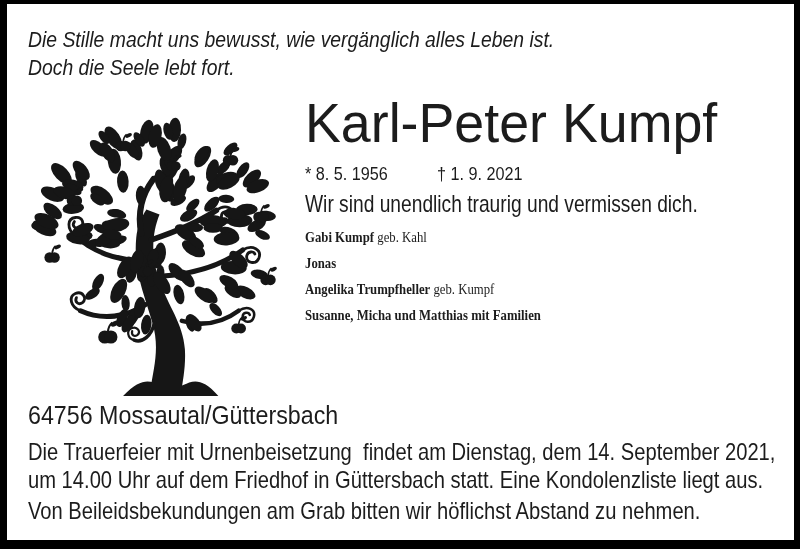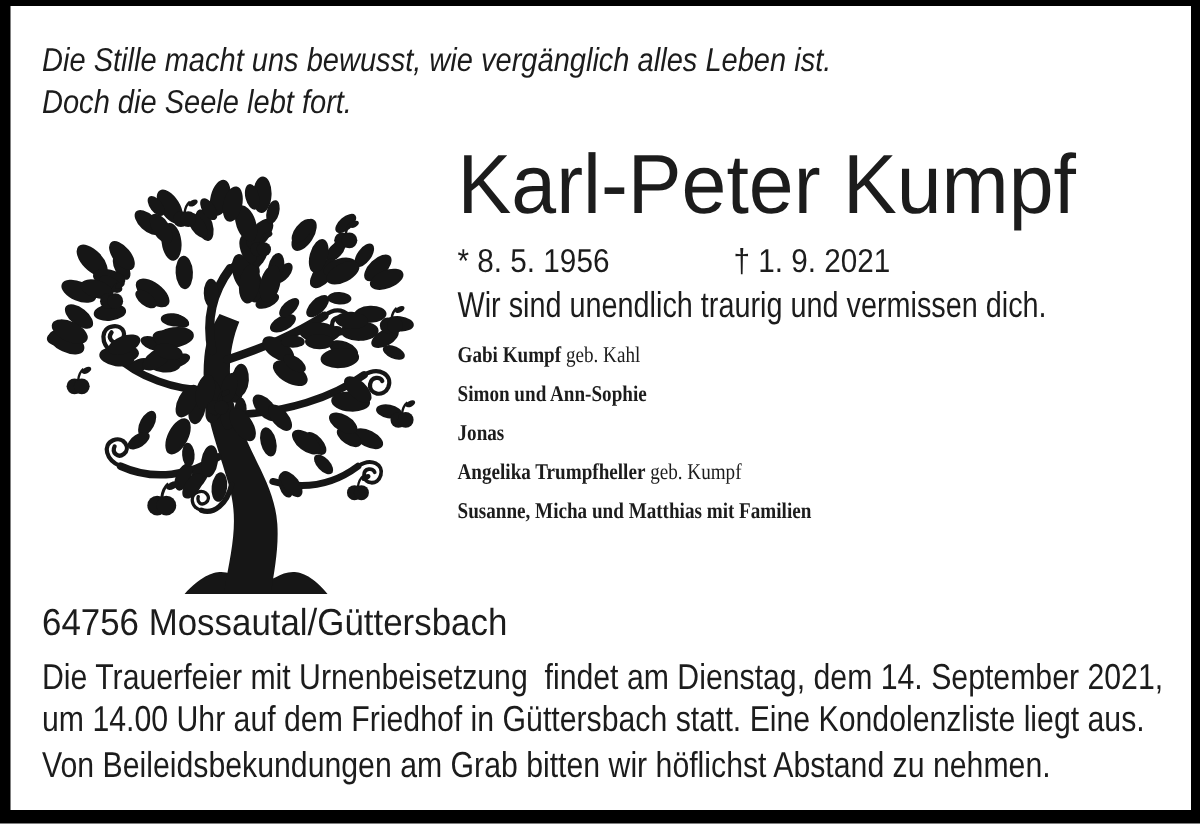--- a/index.html
+++ b/index.html
@@ -21,23 +21,23 @@
   .quote .cond{transform:scaleX(.88);}
 
   .tree{position:absolute;left:14px;top:102px;width:270px;height:294px;}
   .tree svg{display:block;width:100%;height:100%;}
 
   .col{position:absolute;left:298px;top:90px;width:480px;}
   .title{
     font-size:56px;line-height:58px;font-weight:400;margin:0;
   }
   .title .cond{transform:scaleX(.96);}
-  .dates{margin-top:9px;font-size:22px;line-height:26px;display:flex;gap:48px;}
+  .dates{margin-top:9px;font-size:18px;line-height:26px;display:flex;}
   .dates .cond{transform:scaleX(.9);}
-  .dates .death{margin-left:23px;text-align:center;}
+  .dates .death{margin-left:40px;text-align:center;}
   .intro{margin-top:3px;font-size:24px;line-height:28px;}
   .intro .cond{transform:scaleX(.8);}
   .mourners{margin-top:6px;}
   .mline{font-size:15px;line-height:26px;font-family:Liberation Serif, serif;}
   .mline .cond{transform:scaleX(.85);}
   .mline b{font-weight:700;}
   .mline .suffix{font-weight:400;}
 
   .address{position:absolute;left:21px;top:397px;font-size:25px;line-height:28px;}
   .address .cond{transform:scaleX(.93);}
@@ -263,21 +263,20 @@
 
   <div class="col">
     <h1 class="title"><span class="cond">Karl-Peter Kumpf</span></h1>
     <div class="dates">
       <span class="birth"><span class="cond">* 8. 5. 1956</span></span>
       <span class="death"><span class="cond">† 1. 9. 2021</span></span>
     </div>
     <div class="intro"><span class="cond">Wir sind unendlich traurig und vermissen dich.</span></div>
     <div class="mourners">
       <div class="mline"><span class="cond"><b>Gabi Kumpf</b><span class="suffix"> geb. Kahl</span></span></div>
-      <div class="mline"><span class="cond"><b>Simon und Ann-Sophie</b><span class="suffix"></span></span></div>
       <div class="mline"><span class="cond"><b>Jonas</b><span class="suffix"></span></span></div>
       <div class="mline"><span class="cond"><b>Angelika Trumpfheller</b><span class="suffix"> geb. Kumpf</span></span></div>
       <div class="mline"><span class="cond"><b>Susanne, Micha und Matthias mit Familien</b><span class="suffix"></span></span></div>
     </div>
   </div>
 
   <div class="address"><span class="cond">64756 Mossautal/Güttersbach</span></div>
 
   <div class="info">
     <div><span class="cond">Die Trauerfeier mit Urnenbeisetzung  findet am Dienstag, dem 14. September 2021,</span></div>

